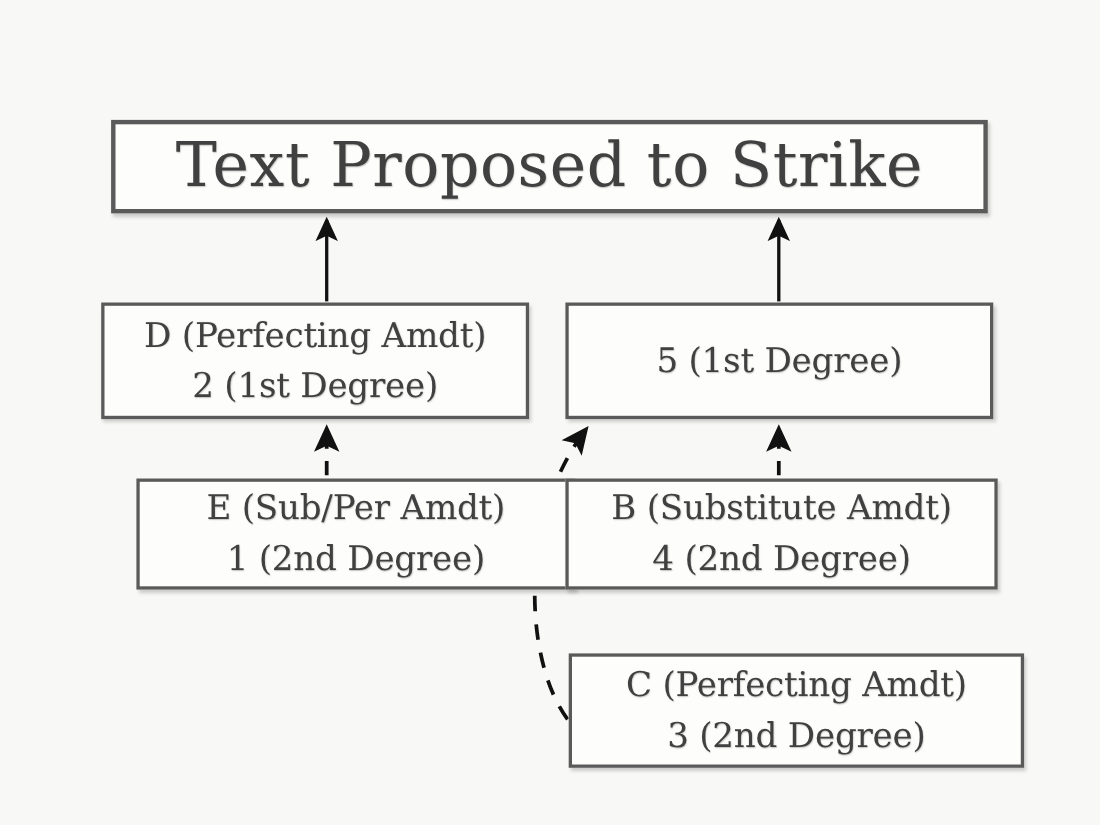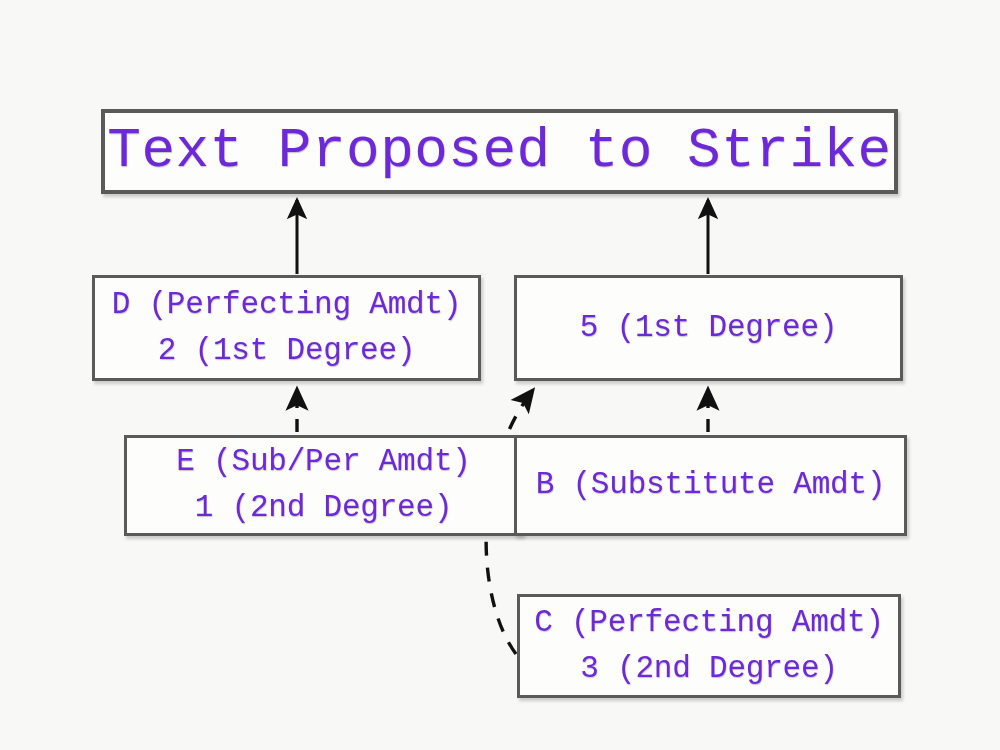--- a/index.html
+++ b/index.html
@@ -23,25 +23,24 @@
   .node {
     position: absolute;
     background: #fdfdfc;
     border: 3px solid #5a5a5a;
     box-sizing: border-box;
     box-shadow: 2px 3px 3px rgba(90,90,90,0.28);
     display: flex;
     flex-direction: column;
     align-items: center;
     justify-content: center;
-    color: #6d28d9;
+    color: #404040;
     text-align: center;
     line-height: 1.18;
     letter-spacing: -0.2px;
-    font-family: Liberation Mono, monospace;
   }
   .node .line {
     display: block;
     white-space: nowrap;
     text-shadow: 0.5px 0.8px 1.2px rgba(120,120,120,0.45);
   }
   
   #title-box {
     left: 101px;
     top: 109px;
@@ -59,21 +58,21 @@
   .amdt .line {
     font-size: 31px;
   }
   .amdt .line + .line {
     margin-top: 9px;
   }
   #node-d { left: 92px;  top: 275px; width: 389px; height: 106px; }
   #node-a { left: 514px;  top: 275px; width: 389px; height: 106px; }
   #node-e { left: 124px;  top: 435px; width: 399px; height: 101px; }
   #node-b { left: 514px;  top: 435px; width: 393px; height: 101px; }
-  #node-c { left: 517px;  top: 594px; width: 384px; height: 104px; }
+  #node-c { left: 517px;  top: 594px; width: 414px; height: 104px; }
 
   #arrows {
     position: absolute;
     left: 0;
     top: 0;
     width: 1000px;
     height: 750px;
     pointer-events: none;
   }
 </style>
@@ -113,20 +112,21 @@
     <span class="line">5 (1st Degree)</span>
   </div>
 
   <div id="node-e" class="node amdt">
     <span class="line">E (Sub/Per Amdt)</span>
     <span class="line">1 (2nd Degree)</span>
   </div>
 
   <div id="node-b" class="node amdt">
     <span class="line">B (Substitute Amdt)</span>
+    <span class="line">4 (2nd Degree)</span>
   </div>
 
   <div id="node-c" class="node amdt">
     <span class="line">C (Perfecting Amdt)</span>
     <span class="line">3 (2nd Degree)</span>
   </div>
 
 </div>
 
 </body></html>

